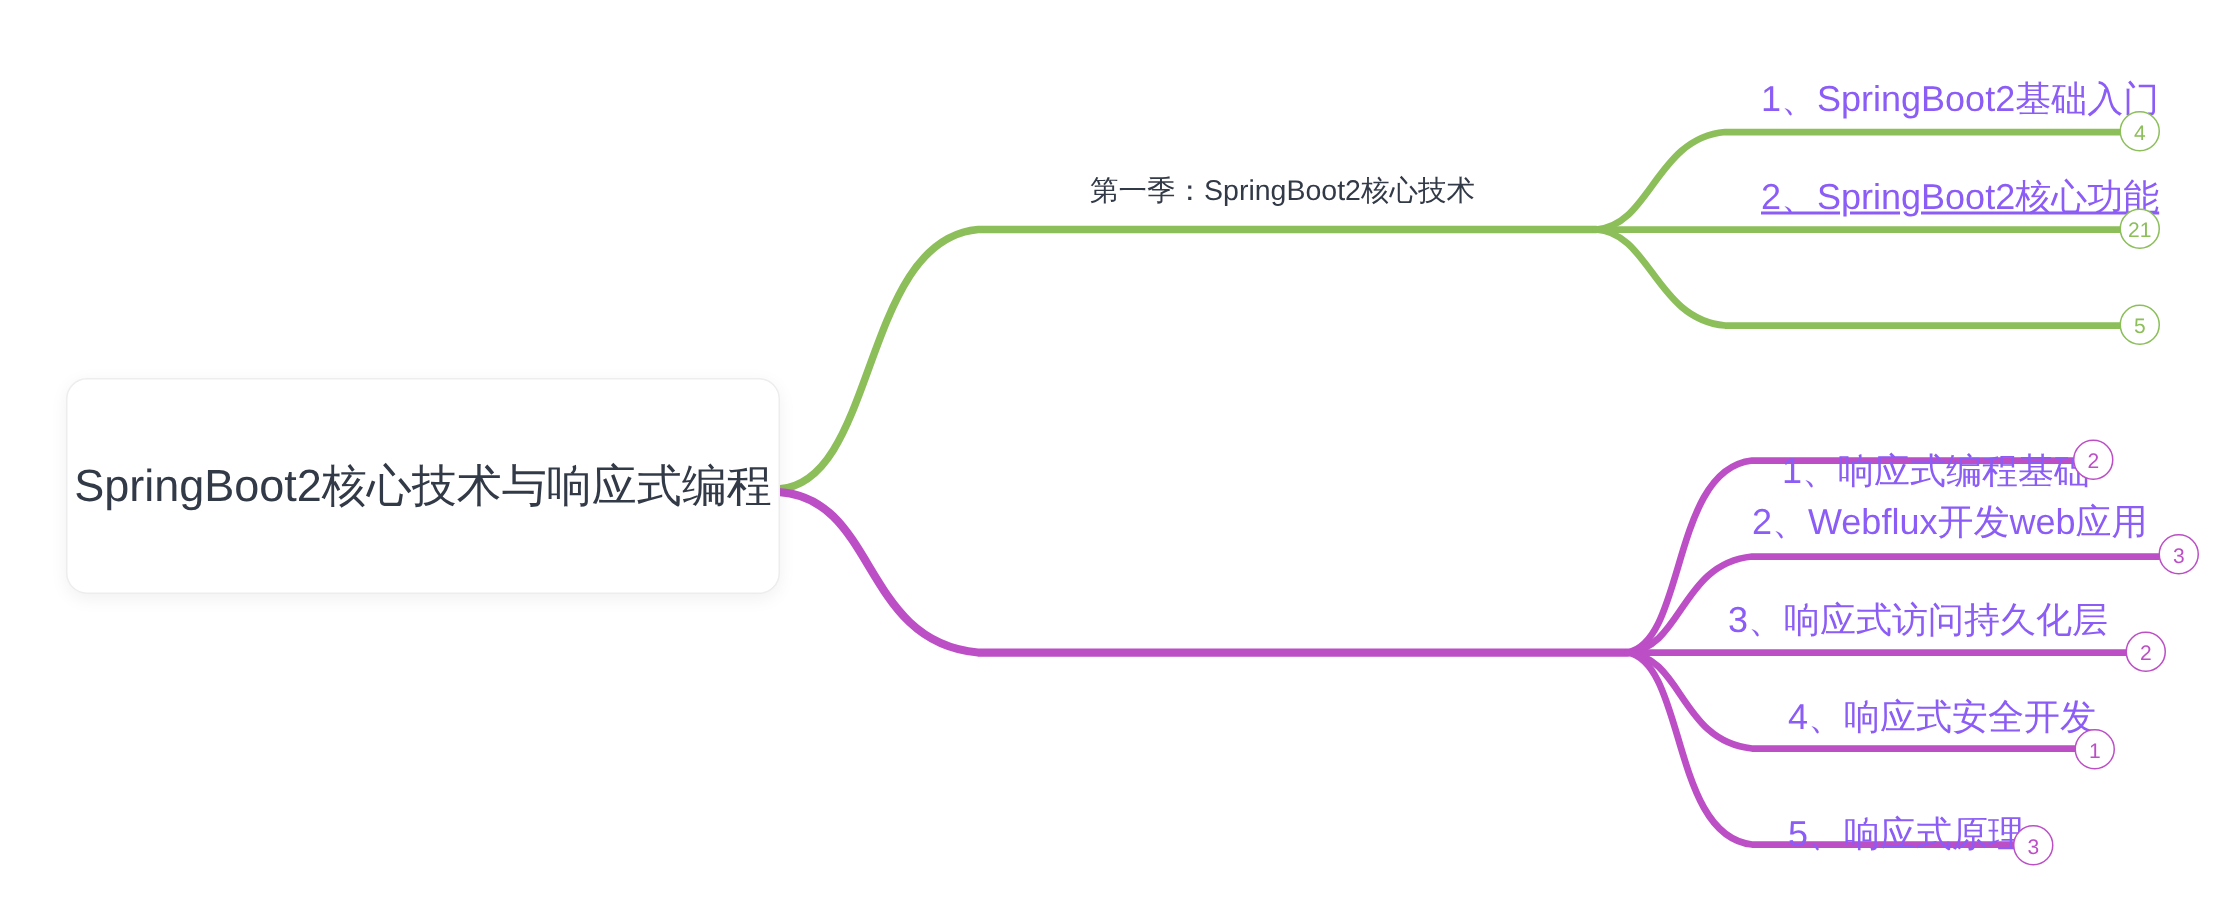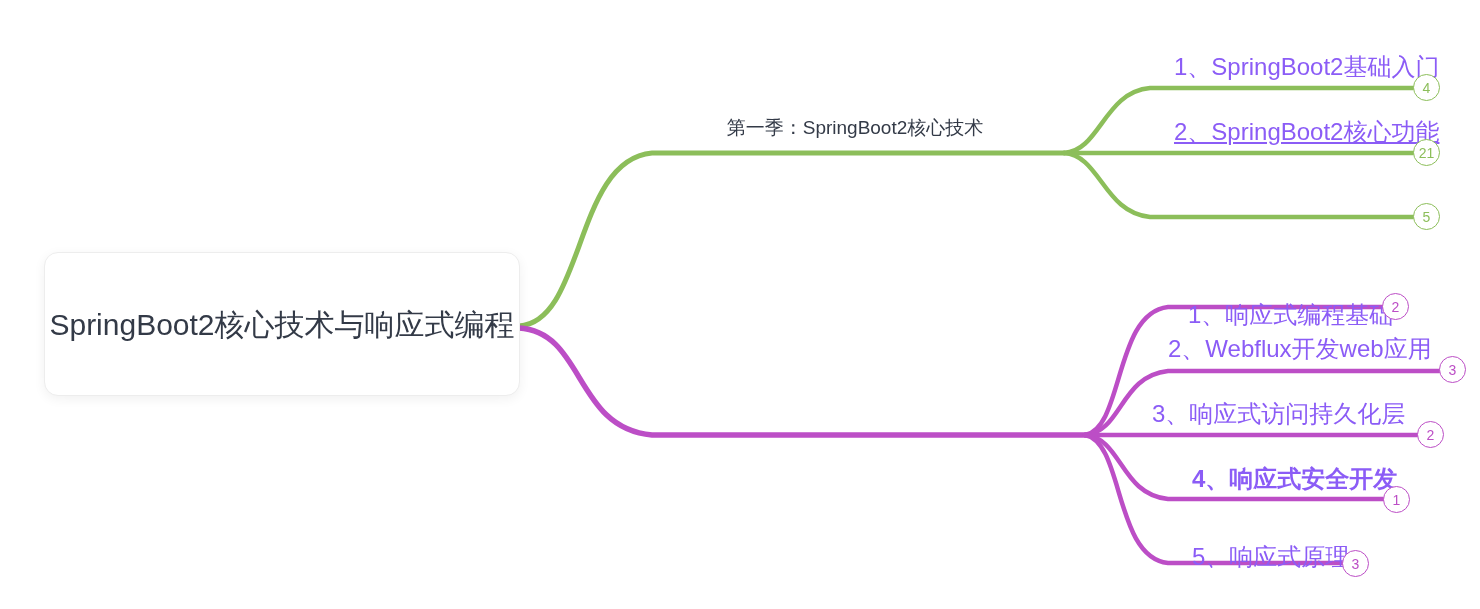--- a/index.html
+++ b/index.html
@@ -101,21 +101,21 @@
   </div>
 
   <div class="branch-label" style="left:648px; top:112px; width:414px;">第一季：SpringBoot2核心技术</div>
 
   <div class="leaf-label" style="left:1174px; top:54px;">1、SpringBoot2基础入门</div>
   <div class="leaf-label" style="left:1174px; top:119px;text-decoration:underline;">2、SpringBoot2核心功能</div>
 
   <div class="leaf-label" style="left:1188px; top:289px;margin-top:13px;">1、响应式编程基础</div>
   <div class="leaf-label" style="left:1168px; top:336px;">2、Webflux开发web应用</div>
   <div class="leaf-label" style="left:1152px; top:401px;">3、响应式访问持久化层</div>
-  <div class="leaf-label" style="left:1192px; top:466px;font-weight:bold;">4、响应式安全开发</div>
+  <div class="leaf-label" style="left:1192px; top:466px;">4、响应式安全开发</div>
   <div class="leaf-label" style="left:1192px; top:544px;">5、响应式原理</div>
 
   <div class="badge badge-green" style="left:1413px; top:74px;">4</div>
   <div class="badge badge-green" style="left:1413px; top:139px;">21</div>
   <div class="badge badge-green" style="left:1413px; top:203px;">5</div>
 
   <div class="badge badge-purple" style="left:1382px; top:293px;">2</div>
   <div class="badge badge-purple" style="left:1439px; top:356px;">3</div>
   <div class="badge badge-purple" style="left:1417px; top:421px;">2</div>
   <div class="badge badge-purple" style="left:1383px; top:486px;">1</div>

